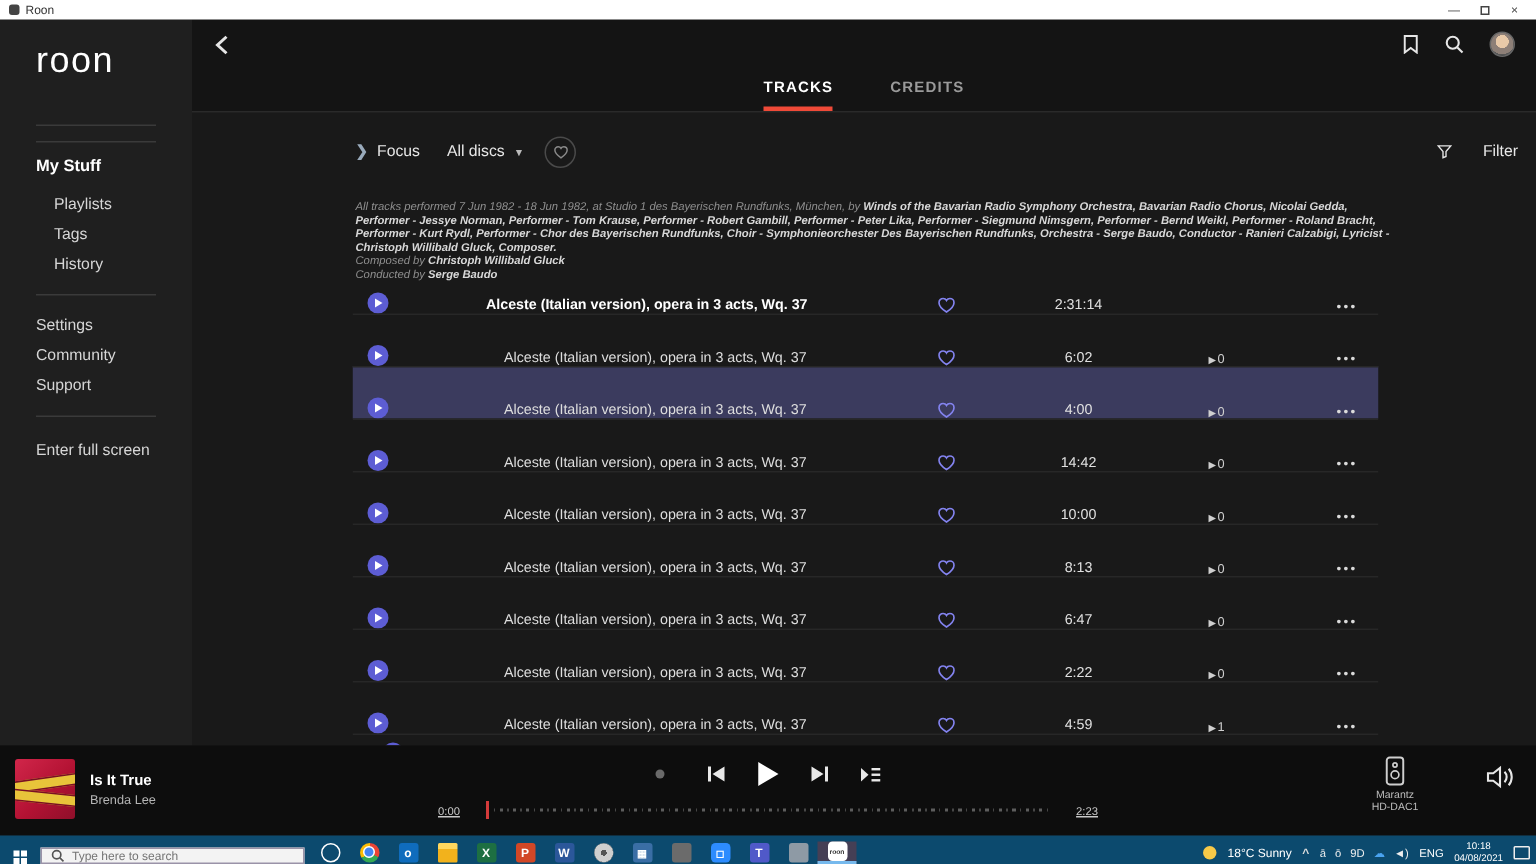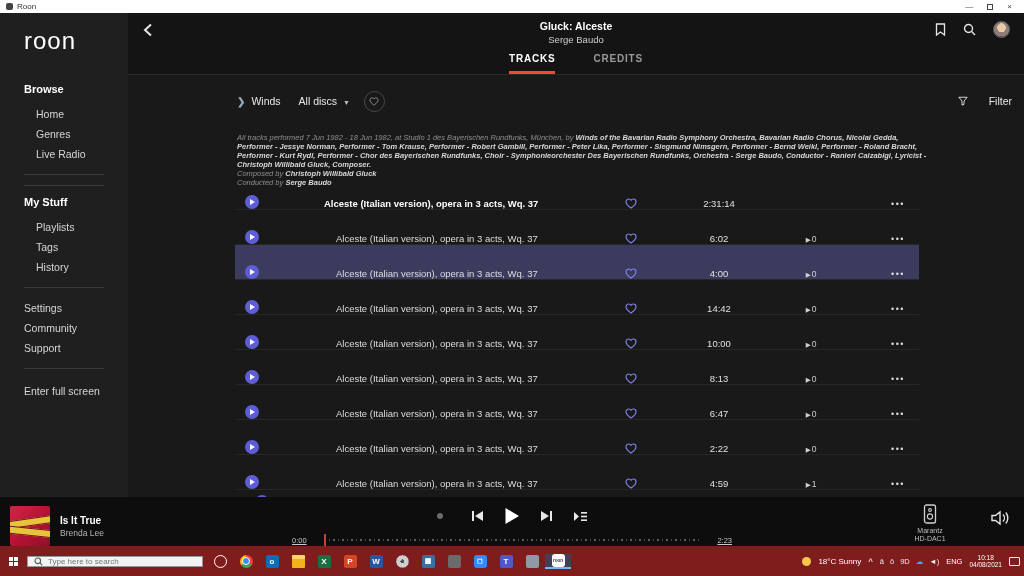--- a/index.html
+++ b/index.html
@@ -98,22 +98,22 @@
   .wave { position:relative; flex:1; height:10px; }
   .wave .dashes { position:absolute; top:4px; left:0; right:0; height:2px;
     background:repeating-linear-gradient(90deg,#5d5d5d 0 2px, transparent 2px 5px, #474747 5px 6px, transparent 6px 9px); }
   .playhead { position:absolute; left:0; top:-1px; width:2px; height:12px; background:#d43a3a; }
 
   .out-zone { position:absolute; right:66px; top:7px; width:56px; text-align:center; cursor:pointer; }
   .out-label { font-size:7px; color:#bdbdbd; line-height:8px; margin-top:3px; }
   .vol-btn { position:absolute; right:14px; top:13px; cursor:pointer; }
 
   
-  .taskbar { position:absolute; left:0; right:0; bottom:0; height:30px; background:#7f1d1d;
-    display:flex; align-items:center; z-index:40; }
+  .taskbar { position:absolute; left:0; right:0; bottom:0; height:19px; background:#0c4a6e;
+    display:flex; align-items:flex-end; z-index:40; }
   .start-btn { width:27px; display:flex; align-items:center; justify-content:center; cursor:pointer; }
   .win-logo { display:grid; grid-template-columns:4px 4px; grid-template-rows:4px 4px; gap:1px; }
   .win-logo i { background:#fff; }
   .tb-search { width:176px; background:#f3f3f3; border:1px solid #9a93a8; display:flex; align-items:center;
     gap:5px; padding:0 6px; }
   .tb-search input { border:none; outline:none; background:transparent; font-size:8px; color:#333; width:140px;
     font-family:"Liberation Sans",sans-serif; }
   .tb-apps { display:flex; align-items:stretch; margin-left:4px; }
   .tb-app { width:26px; display:flex; align-items:center; justify-content:center; cursor:pointer; position:relative; }
   .tb-app.active { background:#453f55; border-bottom:2px solid #76b9ed; }
@@ -161,26 +161,20 @@
       <span class="win-max"></span>
       <span>×</span>
     </span>
   </div>
 
   <div class="app">
 
     <div class="sidebar">
       <div class="logo">roon</div>
 
-      <div class="side-section">
-        <div class="side-head">Browse</div>
-        <div class="side-item">Home</div>
-        <div class="side-item">Genres</div>
-        <div class="side-item">Live Radio</div>
-      </div>
       <div class="side-div"></div>
 
       <div class="side-div"></div>
 
       <div class="side-section">
         <div class="side-head">My Stuff</div>
         <div class="side-item">Playlists</div>
         <div class="side-item">Tags</div>
         <div class="side-item">History</div>
       </div>
@@ -196,24 +190,20 @@
       <div class="side-full">Enter full screen</div>
     </div>
 
     <div class="main">
       <div class="header">
         <div class="back-btn">
           <svg width="12" height="14" viewBox="0 0 12 14">
               <polyline points="9,1.5 3,7 9,12.5" fill="none" stroke="#e6e6e6" stroke-width="2"></polyline>
             </svg>
         </div>
-        <div class="hdr-center">
-          <div class="hdr-title">Gluck: Alceste</div>
-          <div class="hdr-sub">Serge Baudo</div>
-        </div>
         <div class="hdr-icons">
           <span>
             <svg width="11" height="13" viewBox="0 0 11 13">
                 <path d="M1.5 1h8v11l-4-3-4 3z" fill="none" stroke="#e6e6e6" stroke-width="1.3"></path>
               </svg>
           </span>
           <span>
             <svg width="13" height="13" viewBox="0 0 13 13">
                 <circle cx="5.5" cy="5.5" r="4" fill="none" stroke="#e6e6e6" stroke-width="1.4"></circle>
                 <line x1="8.6" y1="8.6" x2="12" y2="12" stroke="#e6e6e6" stroke-width="1.4"></line>
@@ -223,21 +213,21 @@
         </div>
         <div class="tabs">
           <div class="tab active">TRACKS</div>
           <div class="tab">CREDITS</div>
         </div>
       </div>
 
       <div class="toolbar">
         <div class="focus-btn">
           <span class="focus-chev">❯</span>
-          <span>Winds</span>
+          <span>Focus</span>
         </div>
         <div class="discs-btn">
           <span>All discs</span>
           <span class="caret">▼</span>
         </div>
         <div class="heart-circle">
           <svg width="10" height="9" viewBox="0 0 24 22">
               <path d="M12 20S2 13.5 2 7.5C2 4.4 4.4 2 7.5 2c2 0 3.6 1 4.5 2.6C12.9 3 14.5 2 16.5 2 19.6 2 22 4.4 22 7.5 22 13.5 12 20 12 20z" fill="none" stroke="#8a8a8a" stroke-width="2.4"></path>
             </svg>
         </div>

